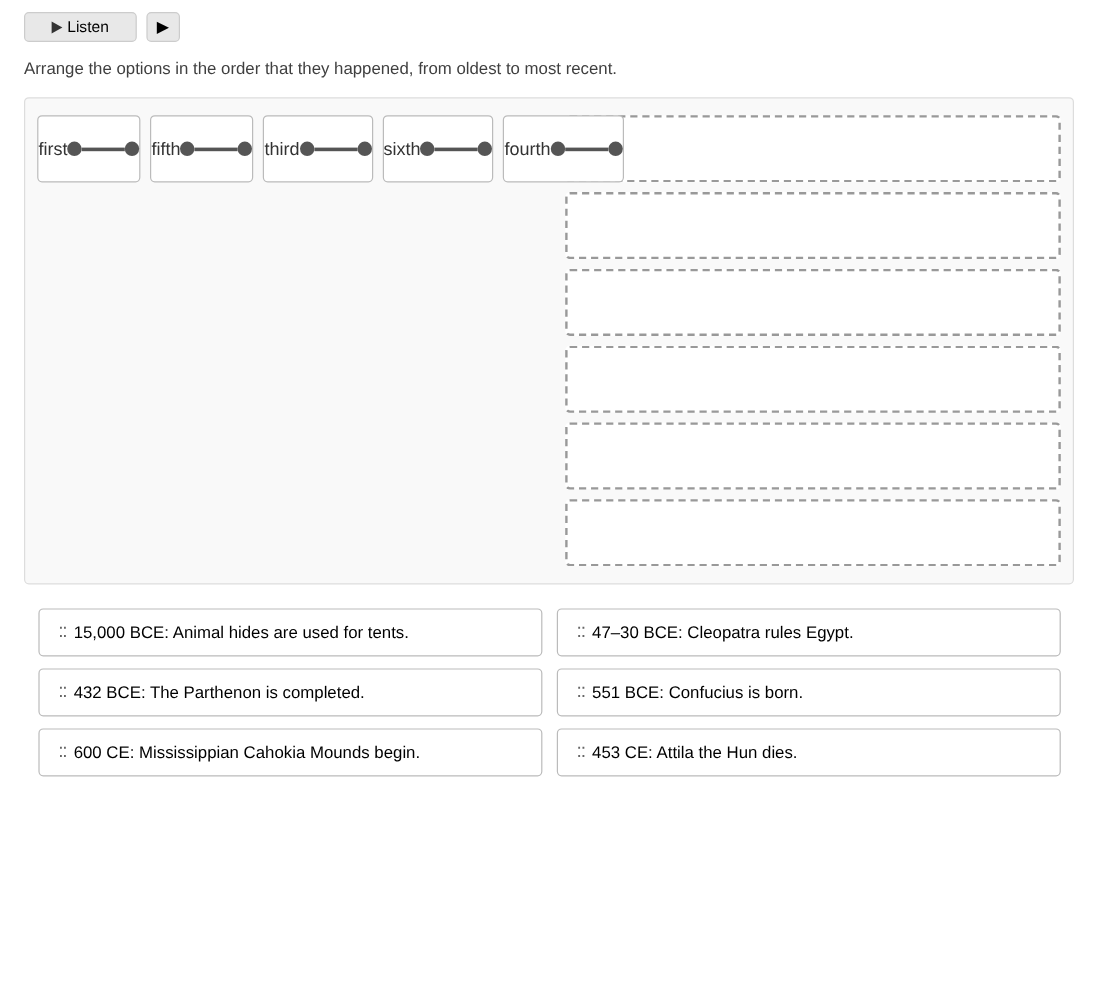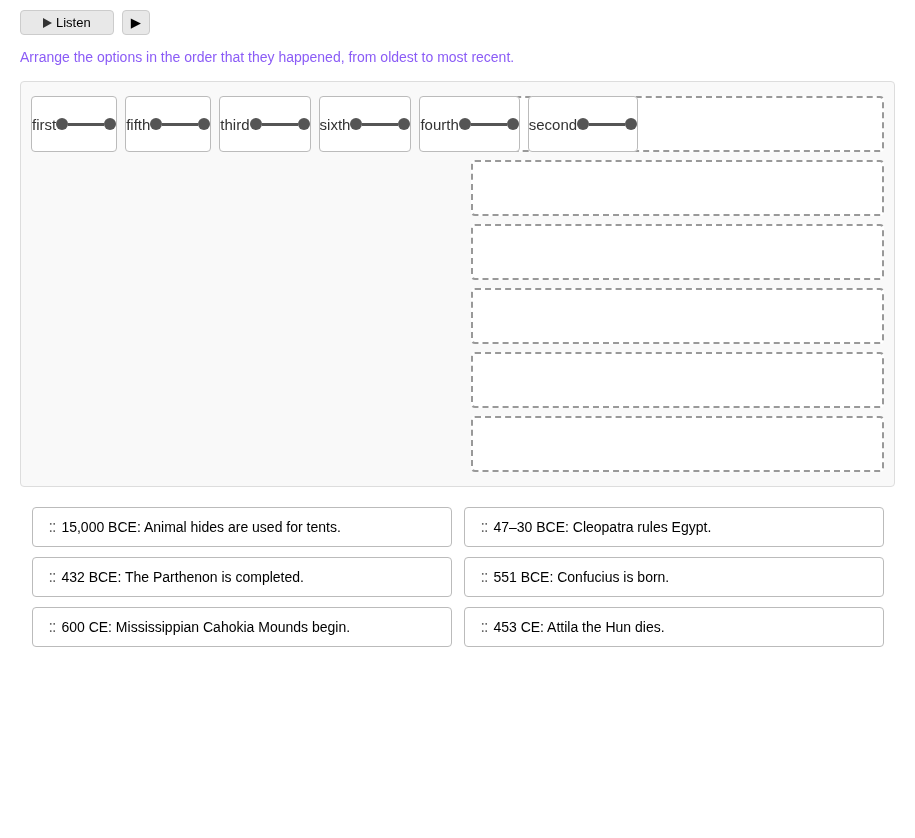--- a/index.html
+++ b/index.html
@@ -33,21 +33,21 @@
     .play-icon {
       width: 0;
       height: 0;
       border-top: 5px solid transparent;
       border-bottom: 5px solid transparent;
       border-left: 9px solid #333;
     }
 
     .instructions {
       font-size: 14px;
-      color: #8b5cf6;
+      color: #404040;
       margin-bottom: 16px;
     }
 
     .drag-area {
       display: flex;
       border: 1px solid #ddd;
       border-radius: 4px;
       background: #f9f9f9;
       padding: 14px 10px;
       gap: 0;
@@ -212,28 +212,20 @@
 
     <div class="drag-item">
       <span class="drag-item-label">fourth</span>
       <div class="connector">
         <div class="dot-left"></div>
         <div class="line"></div>
         <div class="dot-right"></div>
       </div>
     </div>
 
-    <div class="drag-item">
-      <span class="drag-item-label">second</span>
-      <div class="connector">
-        <div class="dot-left"></div>
-        <div class="line"></div>
-        <div class="dot-right"></div>
-      </div>
-    </div>
   </div>
 
   <div class="right-column">
     <div class="drop-target"></div>
     <div class="drop-target"></div>
     <div class="drop-target"></div>
     <div class="drop-target"></div>
     <div class="drop-target"></div>
     <div class="drop-target"></div>
   </div>

